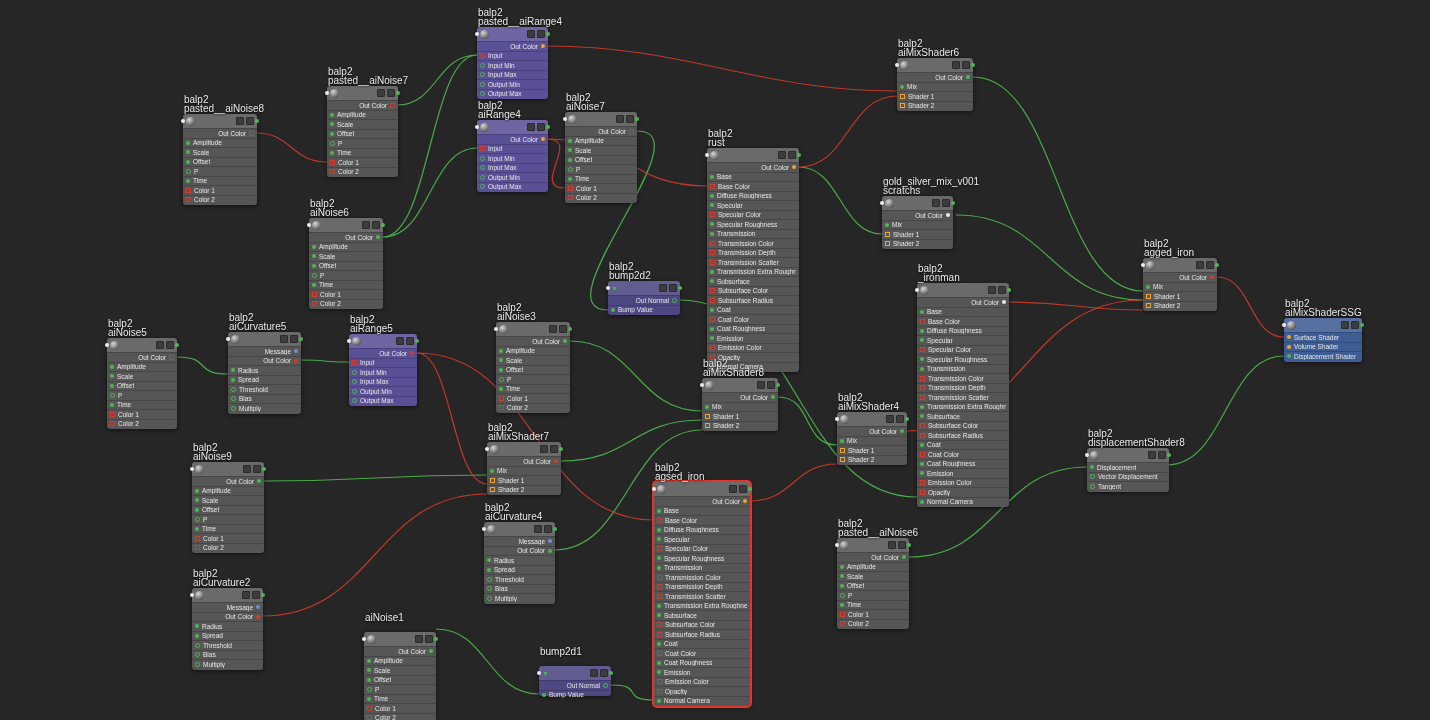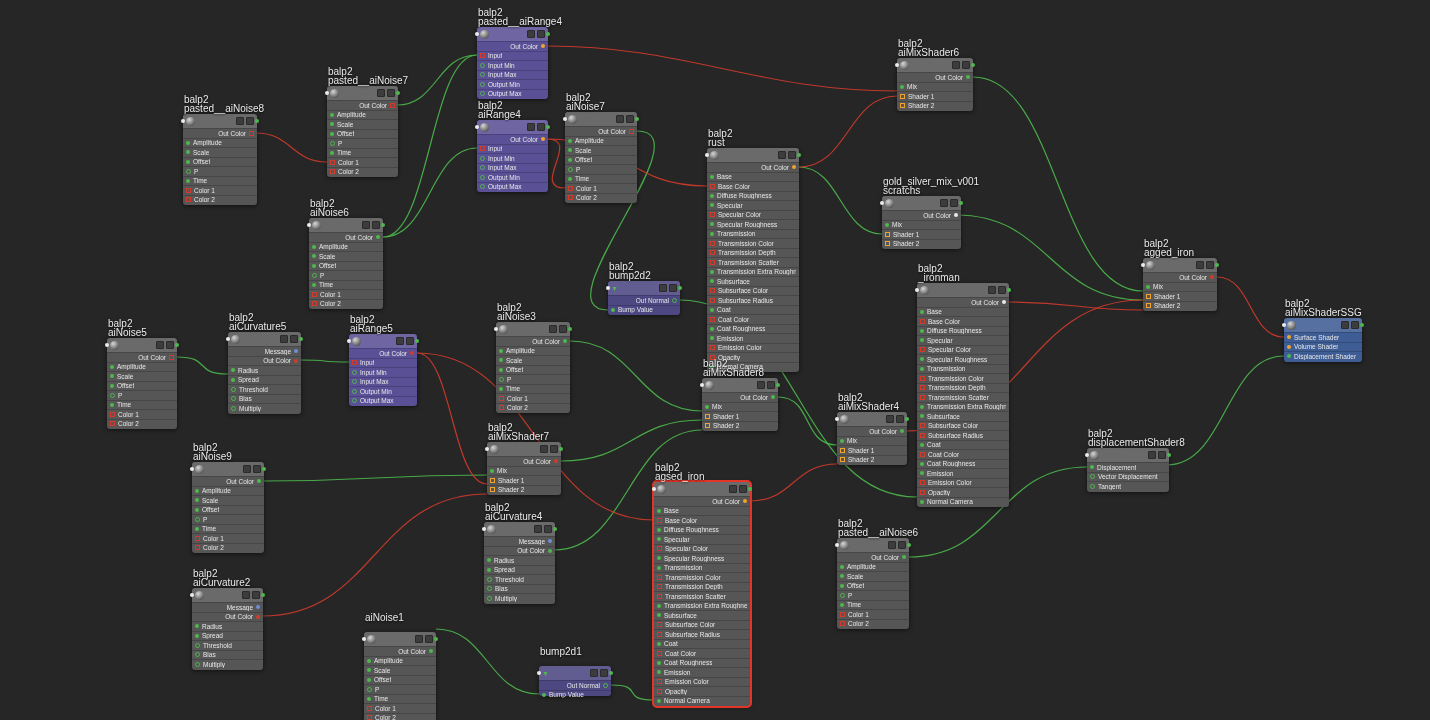--- a/index.html
+++ b/index.html
@@ -416,21 +416,21 @@
         </div>
         <div class="row">
           <span class="p orange_square"></span>
           <span class="lbl">Shader 1</span>
         </div>
         <div class="row">
           <span class="p orange_square"></span>
           <span class="lbl">Shader 2</span>
         </div>
       </div>
-      <div class="node gray" style="left: 882px; top: 196px; width: 79px; height: 53px;">
+      <div class="node gray" style="left: 882px; top: 196px; width: 71px; height: 53px;">
         <div class="ttl">
           <div>gold_silver_mix_v001</div>
           <div>scratchs</div>
         </div>
         <div class="hdr">
           <span class="swatch"></span>
           <span class="hsp"></span>
           <span class="icon-box"></span>
           <span class="icon-box"></span>
           <span class="corner l"></span>

